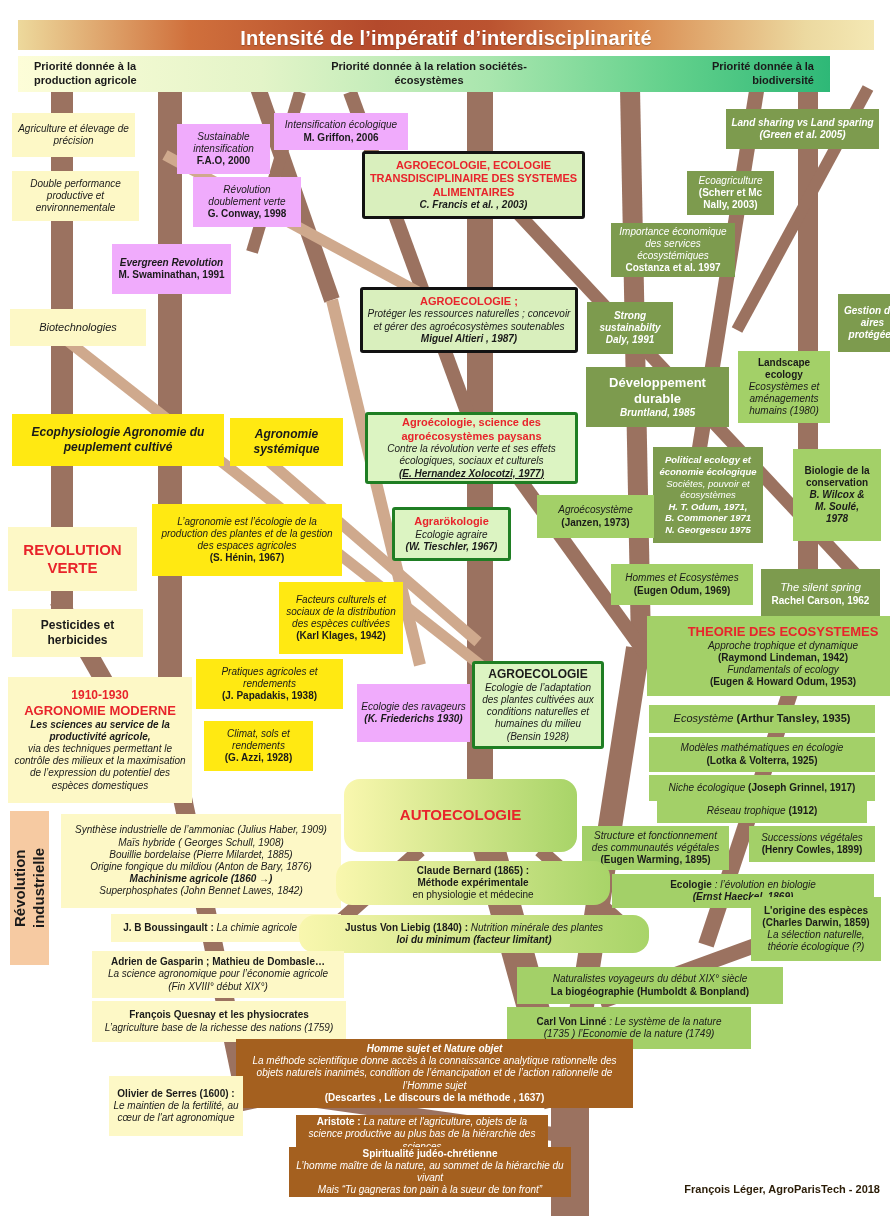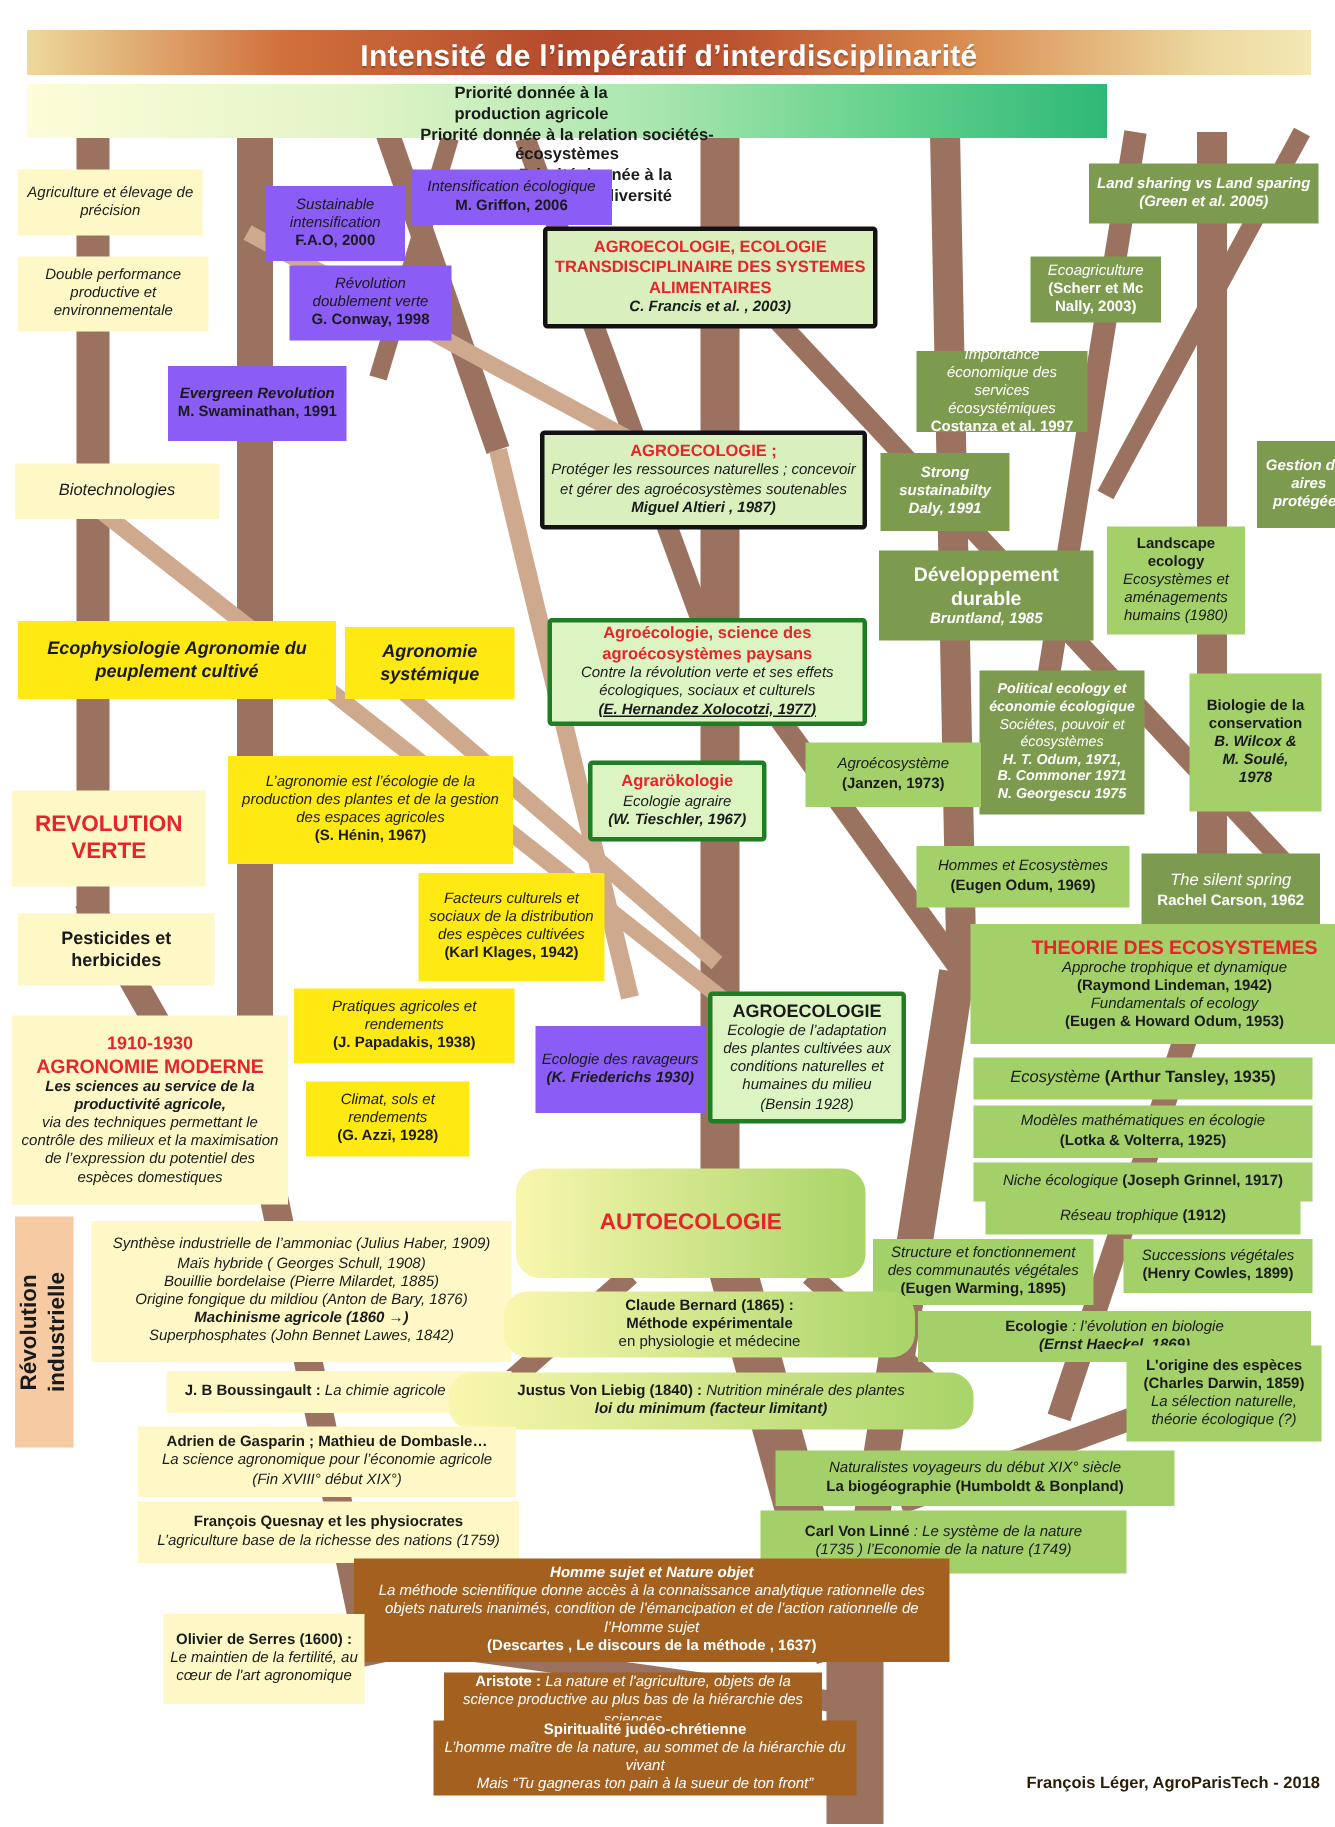--- a/index.html
+++ b/index.html
@@ -3,35 +3,35 @@
 <meta charset="utf-8">
 <style>
   html,body{margin:0;padding:0;background:#fff;}
   #canvas{position:relative;width:890px;height:1218px;background:#fff;overflow:hidden;
           font-family:"Liberation Sans",sans-serif;color:#1a1a1a;}
   #bands{position:absolute;left:0;top:0;z-index:0;}
   .hdr{position:absolute;left:18px;top:20px;width:856px;height:30px;z-index:2;
        background:linear-gradient(90deg,#edd99c 0%,#d0703c 20%,#b44a2c 42%,#bb5330 55%,#d98a4f 72%,#ecd9a0 92%,#f4e8b4 100%);
        display:flex;align-items:flex-end;justify-content:center;}
   .hdr span{color:#fff;font-weight:bold;font-size:20px;letter-spacing:.2px;text-shadow:0 1px 1px rgba(0,0,0,.25);}
-  .axis{position:absolute;left:18px;top:56px;width:720px;height:36px;z-index:2;
+  .axis{position:absolute;left:18px;top:56px;width:812px;height:36px;z-index:2;
         background:linear-gradient(90deg,#fdfdd8 0%,#e3f4c8 30%,#a9e6ae 58%,#63d18c 80%,#2eb877 100%);
-        display:flex;align-items:center;justify-content:space-between;padding:0 16px;box-sizing:border-box;flex-direction:column;}
+        display:flex;align-items:center;justify-content:space-between;padding:0 16px;box-sizing:border-box;}
   .axis div{font-size:11px;font-weight:bold;line-height:1.25;}
   .axis .a-l{text-align:left;width:150px;}
   .axis .a-c{text-align:center;width:260px;}
   .axis .a-r{text-align:right;width:140px;}
   .box{position:absolute;z-index:2;display:flex;flex-direction:column;justify-content:center;
        align-items:center;text-align:center;font-size:10px;line-height:1.22;padding:2px 4px;box-sizing:border-box;}
   .box span{display:block;}
   .box .line{display:block;}
   .box .line span{display:inline;}
   .py{background:#fdf8c6;}
   .by{background:#ffe912;}
-  .lg{background:#8b5cf6;}
+  .lg{background:#f0abfc;}
   .bk{background:#d9efbd;border:3px solid #121212;border-radius:3px;}
   .gn{background:#dcf4c2;border:3px solid #1f7e23;border-radius:3px;}
   .ol{background:#7d9b4e;color:#fff;}
   .mg{background:#a3d068;}
   .gr{background:linear-gradient(90deg,#f9f7ae 0%,#a8d468 100%);border-radius:16px;}
   .br{background:#a4601f;color:#fff;}
   .peach{background:#f6caa2;}
   .i{font-style:italic;}
   .b{font-weight:bold;}
   .bi{font-weight:bold;font-style:italic;}
@@ -129,21 +129,21 @@
     <span class="bi">Miguel Altieri , 1987)</span>
   </div>
   <div class="box ol" style="left:726px;top:109px;width:153px;height:40px">
     <span class="bi">Land sharing vs Land sparing</span>
     <span class="bi">(Green et al. 2005)</span>
   </div>
   <div class="box ol" style="left:687px;top:171px;width:87px;height:44px">
     <span class="i">Ecoagriculture</span>
     <span class="b">(Scherr et Mc Nally, 2003)</span>
   </div>
-  <div class="box ol" style="left:611px;top:234px;width:114px;height:54px">
+  <div class="box ol" style="left:611px;top:223px;width:124px;height:54px">
     <span class="i">Importance économique  des services écosystémiques</span>
     <span class="b">Costanza et al. 1997</span>
   </div>
   <div class="box ol" style="left:587px;top:302px;width:86px;height:52px">
     <span class="bi">Strong sustainabilty</span>
     <span class="bi">Daly, 1991</span>
   </div>
   <div class="box ol" style="left:838px;top:294px;width:69px;height:58px">
     <span class="bi">Gestion des aires protégées</span>
   </div>

